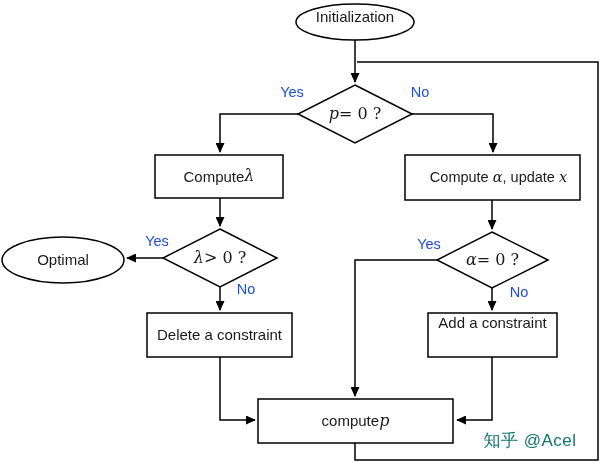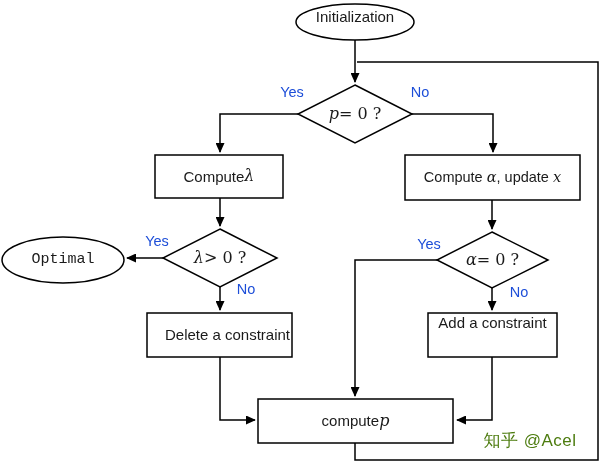--- a/index.html
+++ b/index.html
@@ -14,21 +14,21 @@
   }
   .lbl.col{flex-direction:column;}
   .math{font-family:"DejaVu Serif",serif;font-style:italic;}
   .mathup{font-family:"DejaVu Serif",serif;font-style:normal;}
   .diamond-text{font-family:"DejaVu Serif",serif;font-size:16px;}
   .yn{font-size:14.5px;color:#1d4ed8;}
   .two-line{font-size:14.5px;line-height:21px;}
   #watermark{
     position:absolute;left:470px;top:428px;width:120px;height:24px;
     display:flex;align-items:center;justify-content:center;
-    color:#4d7c0f;font-size:17px;letter-spacing:.5px;
+    color:#0f766e;font-size:17px;letter-spacing:.5px;
   }
 </style>
 </head>
 <body>
 
 <div id="stage">
 
   <svg id="wires" width="600" height="466" viewBox="0 0 600 466">
     <defs>
       <marker id="ah" viewBox="0 0 11 10" refX="10" refY="5" markerWidth="10" markerHeight="9" markerUnits="userSpaceOnUse" orient="auto">
@@ -72,39 +72,39 @@
   <div class="lbl diamond-text" style="left:298px;top:85px;width:114px;height:58px;">
     <span class="math">p</span>
       <span class="mathup"> = 0 ?</span>
   </div>
 
   <div class="lbl" style="left:155px;top:155px;width:128px;height:43px;">
     <span>Compute </span>
       <span class="math" style="font-size:16px;">λ</span>
   </div>
 
-  <div class="lbl col two-line" style="left:405px;top:155px;width:175px;height:45px;">
+  <div class="lbl col two-line" style="left:405px;top:155px;width:175px;height:45px;padding-left:6px;">
     <div><span>Compute </span><span class="math">α</span><span>, update </span><span class="math">x</span></div>
   </div>
 
   <div class="lbl diamond-text" style="left:163px;top:229px;width:114px;height:58px;">
     <span class="math">λ</span>
       <span class="mathup"> &gt; 0 ?</span>
   </div>
 
   <div class="lbl diamond-text" style="left:437px;top:232px;width:111px;height:56px;">
     <span class="math">α</span>
       <span class="mathup"> = 0 ?</span>
   </div>
 
-  <div class="lbl" style="left:2px;top:237px;width:122px;height:46px;font-family:Liberation Mono, monospace;">
+  <div class="lbl" style="left:2px;top:237px;width:122px;height:46px;">
     <span>Optimal</span>
   </div>
 
-  <div class="lbl" style="left:155px;top:313px;width:145px;height:44px;">
+  <div class="lbl" style="left:147px;top:313px;width:145px;height:44px;">
     <span>Delete a constraint</span>
   </div>
 
   <div class="lbl" style="left:428px;top:297px;width:129px;height:52px;">
     <span>Add a constraint</span>
   </div>
 
   <div class="lbl" style="left:258px;top:399px;width:195px;height:44px;">
     <span>compute </span>
       <span class="math" style="font-size:16px;">p</span>

